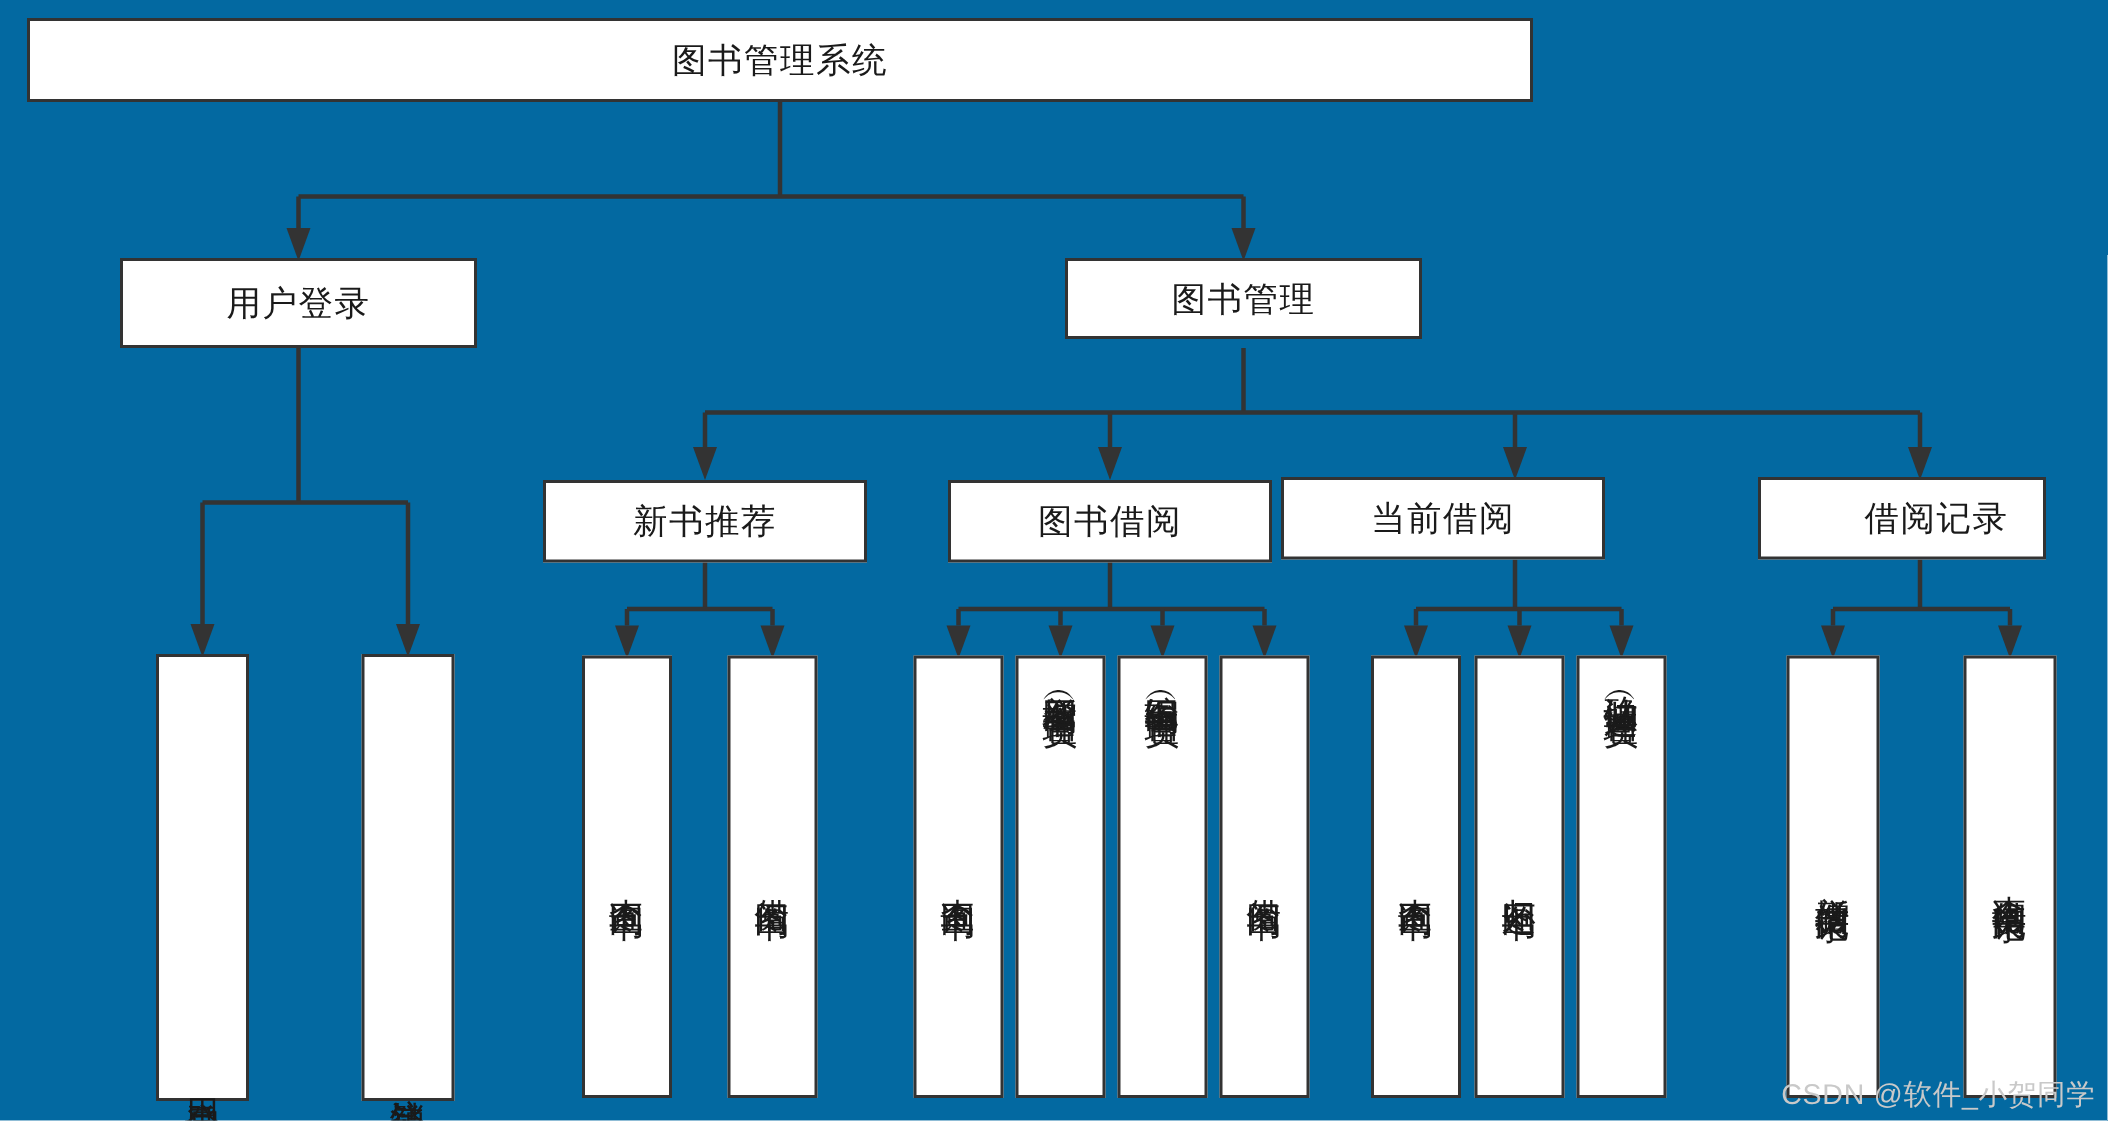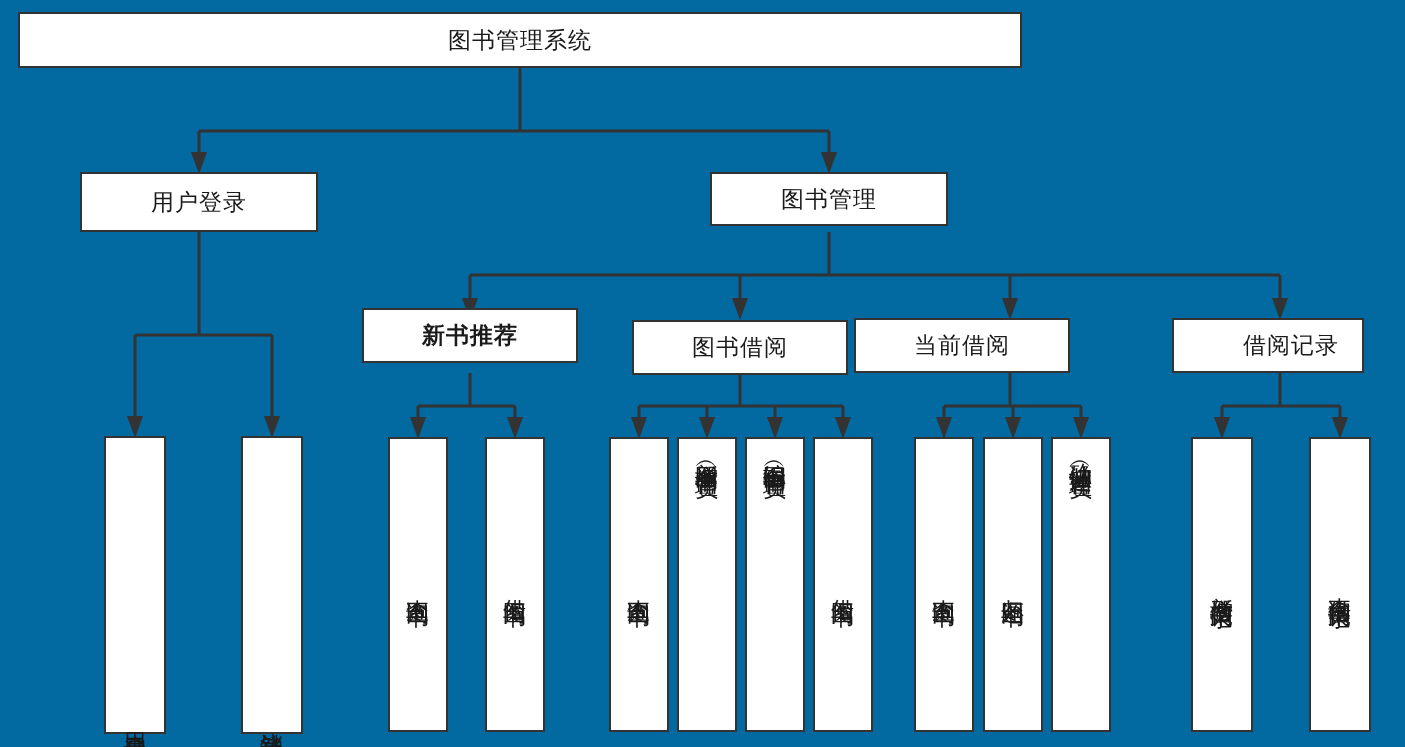--- a/index.html
+++ b/index.html
@@ -129,21 +129,21 @@
   <div id="node-layer">
       <div class="node node-h" style="left: 18px; top: 12px; width: 1004px; height: 56px;">
         <span class="node-label">图书管理系统</span>
       </div>
       <div class="node node-h" style="left: 80px; top: 172px; width: 238px; height: 60px;">
         <span class="node-label">用户登录</span>
       </div>
       <div class="node node-h" style="left: 710px; top: 172px; width: 238px; height: 54px;">
         <span class="node-label">图书管理</span>
       </div>
-      <div class="node node-h" style="left: 362px; top: 308px; width: 216px; height: 55px; font-weight: bold;">
+      <div class="node node-h" style="left: 362px; top: 320px; width: 216px; height: 55px;">
         <span class="node-label">新书推荐</span>
       </div>
       <div class="node node-h" style="left: 632px; top: 320px; width: 216px; height: 55px;">
         <span class="node-label">图书借阅</span>
       </div>
       <div class="node node-h" style="left: 854px; top: 318px; width: 216px; height: 55px;">
         <span class="node-label">当前借阅</span>
       </div>
       <div class="node node-h" style="left: 1172px; top: 318px; width: 192px; height: 55px; padding-left: 46px;">
         <span class="node-label">借阅记录</span>
@@ -181,13 +181,14 @@
       <div class="node node-v align-start" style="left: 1051px; top: 437px; width: 60px; height: 295px;">
         <span class="node-label">确认归还（管理员）</span>
       </div>
       <div class="node node-v" style="left: 1191px; top: 437px; width: 62px; height: 295px;">
         <span class="node-label">新增借阅记录</span>
       </div>
       <div class="node node-v" style="left: 1309px; top: 437px; width: 62px; height: 295px;">
         <span class="node-label">查询借阅记录</span>
       </div>
     </div>
+  <div class="watermark">CSDN @软件_小贺同学</div>
 </div>
 
 </body></html>

